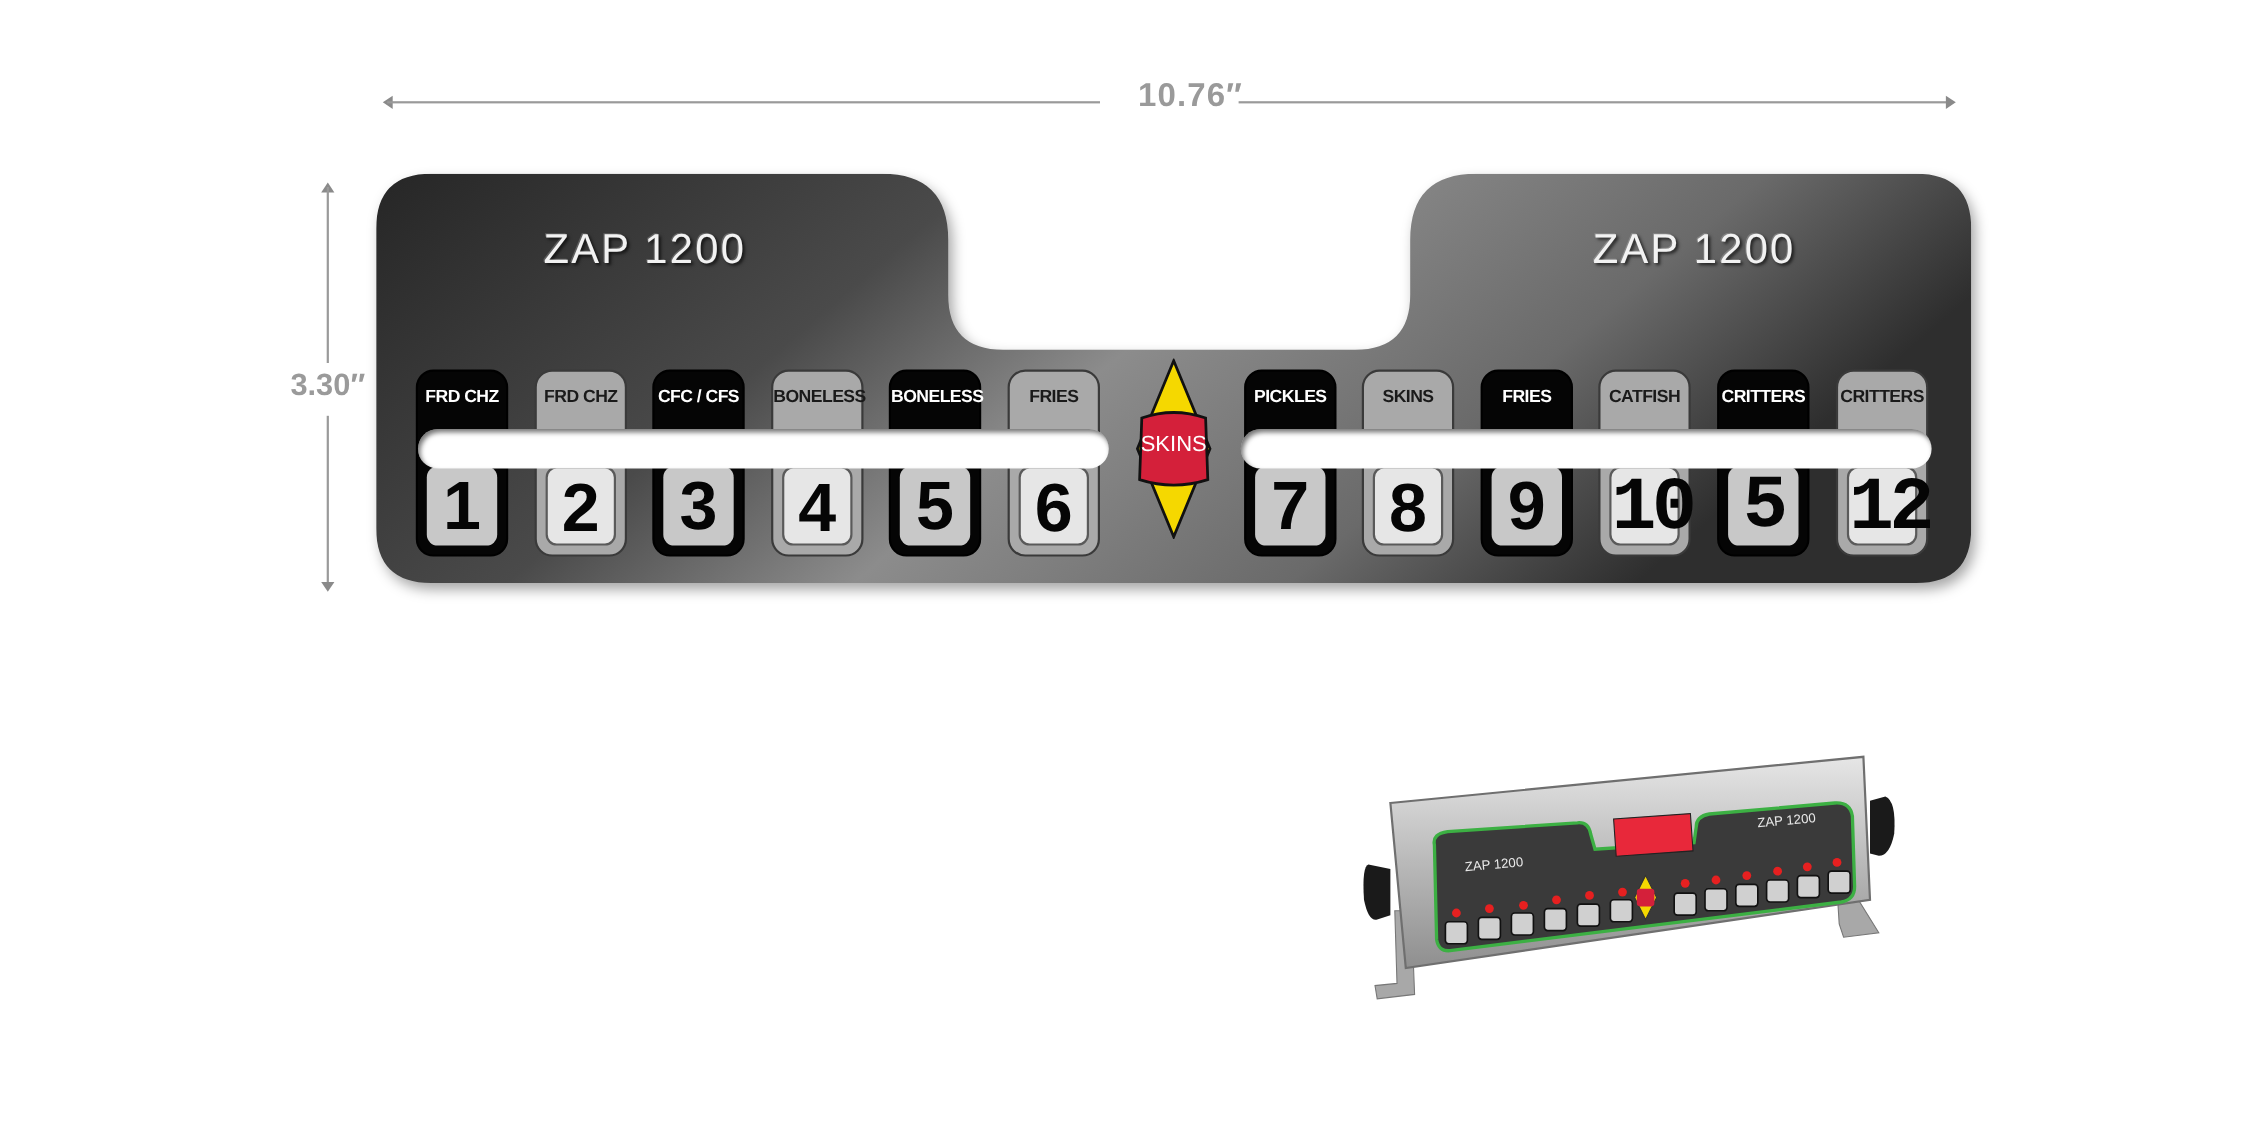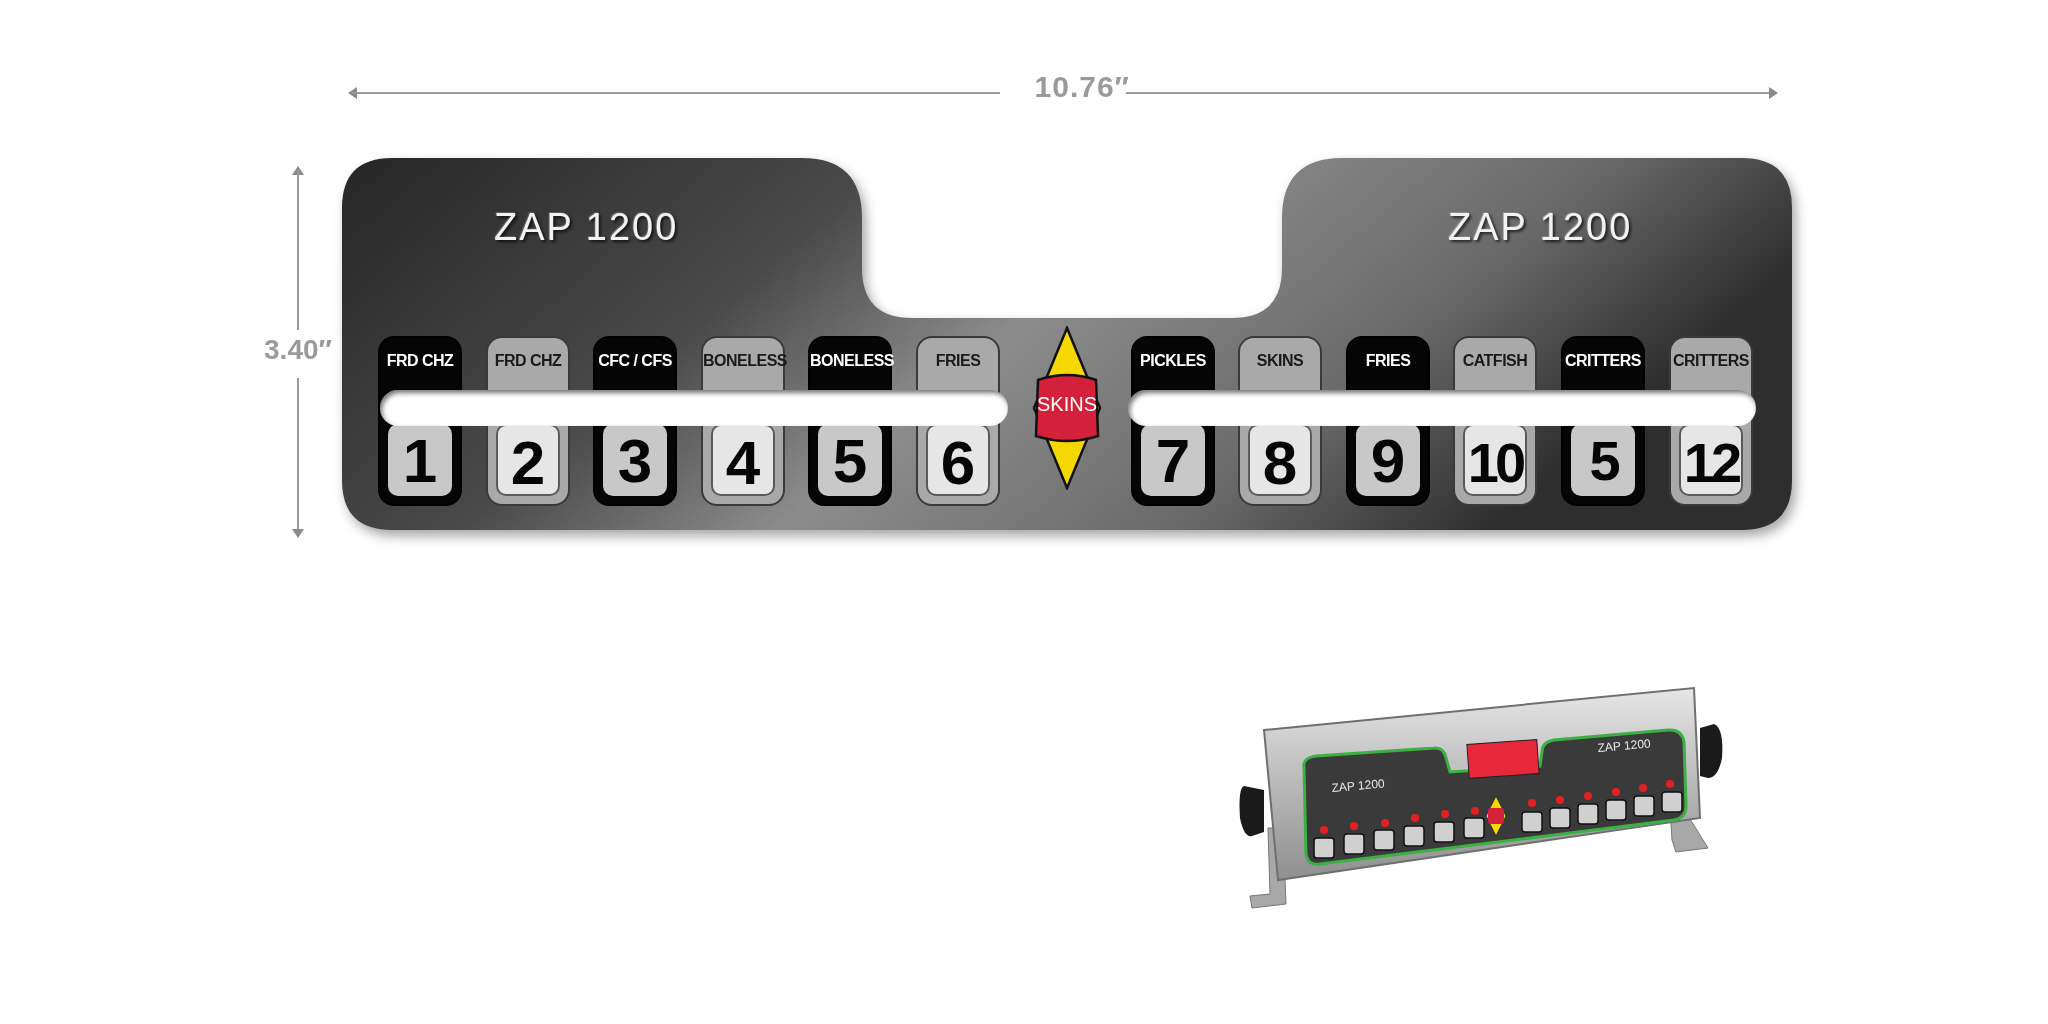--- a/index.html
+++ b/index.html
@@ -32,21 +32,21 @@
 
   .key { position:absolute; top:336px; width:84px; height:170px; border-radius:16px; box-sizing:border-box; }
   .key.dark { background:#050505; border:2px solid #000; }
   .key.light { background:#a9a9a9; border:2px solid #3a3a3a; }
   .key .label { position:absolute; left:0; right:0; top:14px; text-align:center; font-size:16px; font-weight:bold; letter-spacing:-0.5px; }
   .key.dark .label { color:#ffffff; }
   .key.light .label { color:#1a1a1a; }
   .key .num { position:absolute; left:8px; right:8px; bottom:8px; height:72px; border-radius:10px; background:#cfcfcf; text-align:center; font-size:62px; line-height:74px; color:#050505; font-weight:bold; box-sizing:border-box; }
   .key.light .num { background:#e6e6e6; border:2px solid #5a5a5a; }
   .key.dark .num { background:#c8c8c8; }
-  .key.twodigit .num { font-size:56px; letter-spacing:-4px; }
+  .key.twodigit .num { font-size:68px; letter-spacing:-4px;font-family:Liberation Mono, monospace; }
 
   .slot { position:absolute; top:390px; height:36px; background:#ffffff; border-radius:18px; box-shadow: inset 2px 3px 5px rgba(0,0,0,0.55); }
   .slot.left { left:380px; width:628px; }
   .slot.right { left:1128px; width:628px; }
 
   .scan { position:absolute; left:1030px; top:326px; width:74px; height:164px; }
   .scan svg { position:absolute; left:0; top:0; }
   .scan-label { position:absolute; left:1030px; top:393px; width:74px; text-align:center; font-size:20px; color:#ffffff; }
 
   
@@ -62,21 +62,21 @@
   <div class="arrow-right"></div>
 </div>
 <div class="dim-h-label">10.76″</div>
 
 <div class="dim-v">
   <div class="arrow-up"></div>
   <div class="line t"></div>
   <div class="line b"></div>
   <div class="arrow-down"></div>
 </div>
-<div class="dim-v-label">3.40″</div>
+<div class="dim-v-label">3.30″</div>
 
 <div class="panel-wrap">
   <svg width="1450" height="372" viewBox="0 0 1450 372">
     <defs>
       <linearGradient id="pg" x1="0" y1="0" x2="1" y2="0.3">
         <stop offset="0" stop-color="#262626"></stop>
         <stop offset="0.35" stop-color="#4a4a4a"></stop>
         <stop offset="0.55" stop-color="#8c8c8c"></stop>
         <stop offset="0.8" stop-color="#6a6a6a"></stop>
         <stop offset="1" stop-color="#2e2e2e"></stop>

